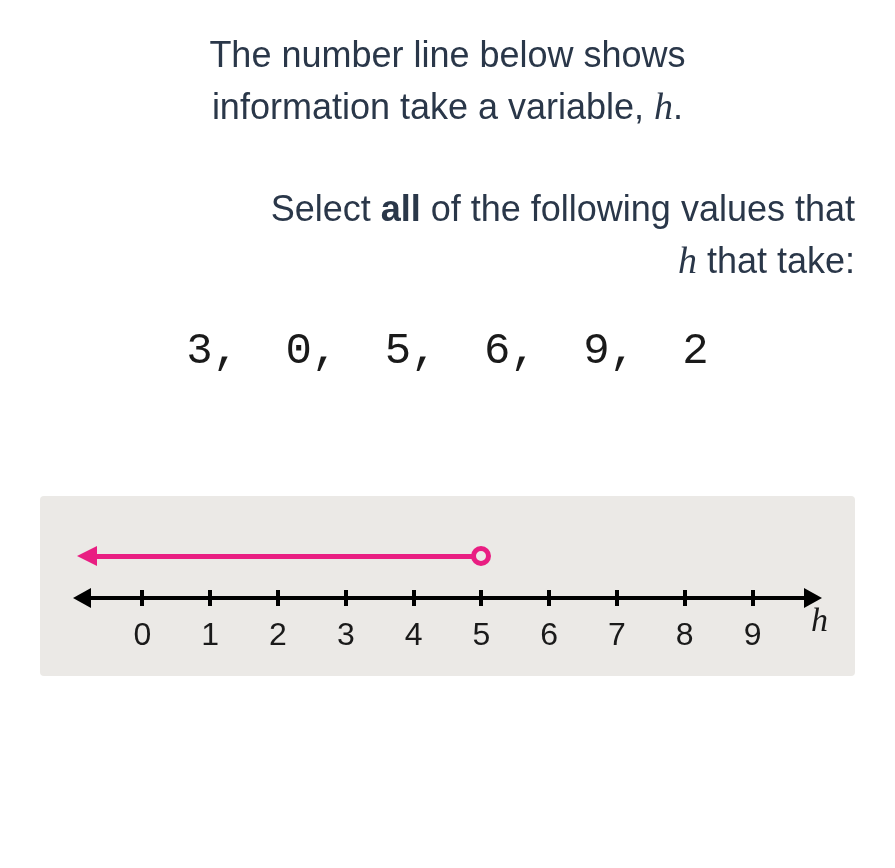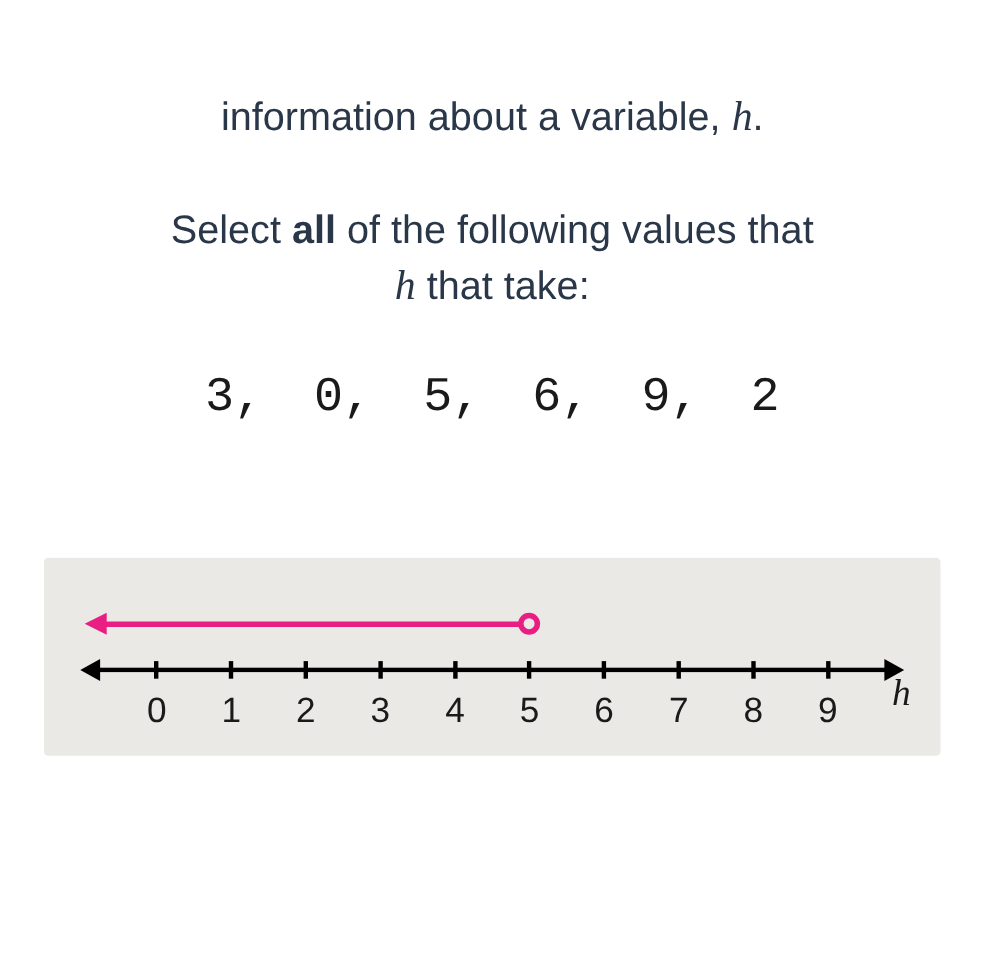--- a/index.html
+++ b/index.html
@@ -13,23 +13,23 @@
     }
     .question-text {
       font-size: 36px;
       text-align: center;
       line-height: 1.4;
       margin-bottom: 50px;
       color: #2a3749;
     }
     .instruction-text {
       font-size: 36px;
-      text-align: center;
+      text-align: right;
       line-height: 1.4;
-      margin-bottom: 50px;
+      margin-bottom: 39px;
       color: #2a3749;
     }
     .math-var {
       font-family: Georgia, 'Times New Roman', serif;
       font-style: italic;
       font-size: 38px;
     }
     .bold { font-weight: bold; }
     .values-list {
       font-family: Liberation Mono, monospace;
@@ -126,22 +126,22 @@
       border: 5px solid #e91e82;
       border-radius: 50%;
       background: #ebe9e6;
       transform: translateX(-50%);
     }
   </style>
 </head>
 <body>
 
 <div class="question-text">
-  <br>
-  <span>information about a variable, </span><span class="math-var">h</span><span>.</span>
+  <span>The number line below shows</span><br>
+  <span>information take a variable, </span><span class="math-var">h</span><span>.</span>
 </div>
 
 <div class="instruction-text">
   <span>Select </span><span class="bold">all</span><span> of the following values that</span><br>
   <span class="math-var">h</span><span> that take:</span>
 </div>
 
 <div class="values-list">
   <span>3,</span>
   <span>0,</span>

